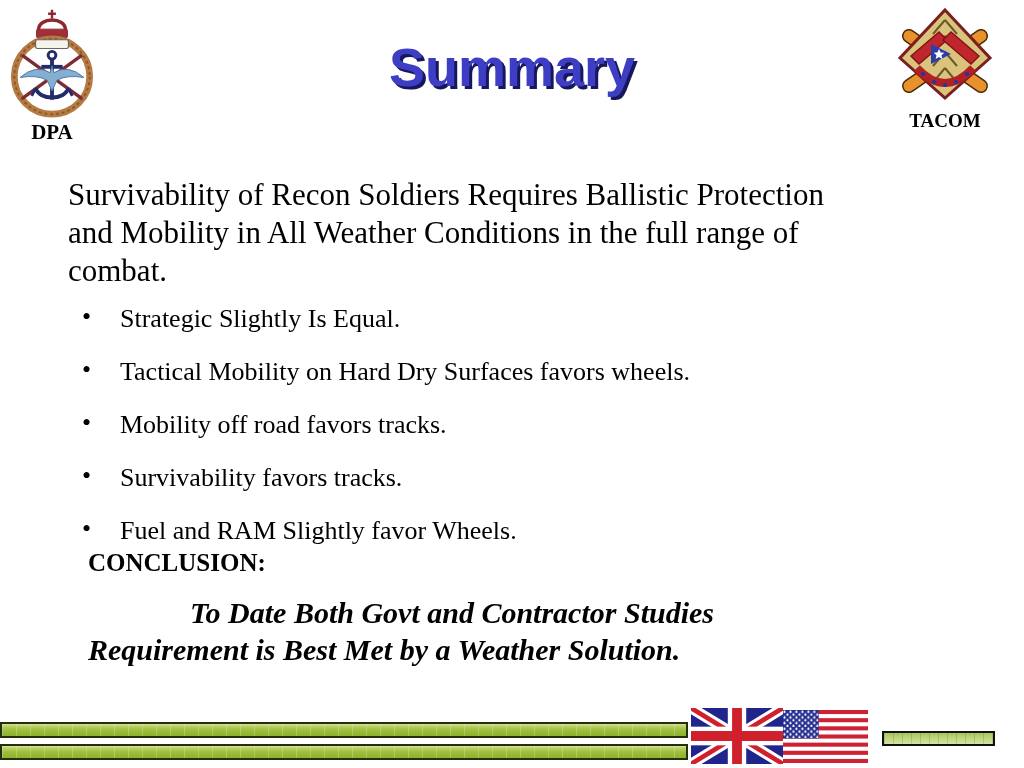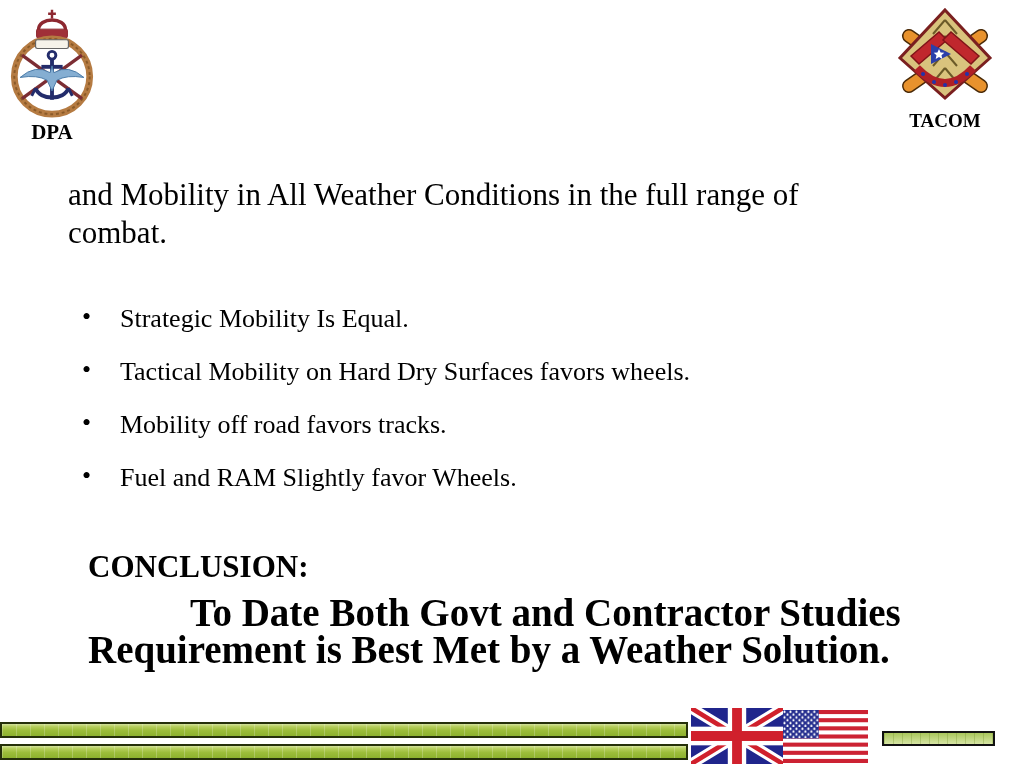--- a/index.html
+++ b/index.html
@@ -32,25 +32,25 @@
     position:absolute; left:80px; top:302px; width:820px;
     list-style:none; margin:0; padding:0;
     font-size:26px; line-height:33px;
   }
   .bullets li { position:relative; padding-left:40px; margin-bottom:20px; }
   .bullets li::before {
     content:"\2022"; position:absolute; left:2px; top:-2px; font-size:26px;
   }
   .conclusion-label {
     position:absolute; left:88px; top:549px;
-    font-size:31px; font-weight:bold;
+    font-size:25px; font-weight:bold;
   }
   .conclusion {
     position:absolute; left:88px; top:594px; width:840px;
-    font-size:39px; font-weight:bold; line-height:37px;
+    font-size:30px; font-weight:bold; line-height:37px;font-style:italic;
   }
   .conclusion .line-indent { padding-left:102px; }
   
   .bar {
     position:absolute; box-sizing:border-box; border:2px solid #25300a;
     background:
       repeating-linear-gradient(90deg, rgba(255,255,255,0.22) 0 1px, rgba(0,0,0,0) 1px 14px),
       linear-gradient(180deg, #d3e29c 0%, #b6cf5d 22%, #9cbd3a 55%, #8db22e 100%);
   }
   .bar-long-1 { left:0; top:722px; width:688px; height:16px; }
@@ -91,20 +91,21 @@
         <path d="M45 57 V99"></path>
         <path d="M34 65 H56"></path>
         <path d="M28 87 C32 100 58 100 62 87"></path>
         <path d="M28 87 l-4 8 M62 87 l4 8" stroke-width="3"></path>
       </g>
       <path d="M12 76 Q28 62 43 71 L45 64 L47 71 Q62 62 78 76 Q60 73 50 79 L45 90 L40 79 Q30 73 12 76 Z" fill="#85aed2" stroke="#4a7aa8" stroke-width="1"></path>
     </svg>
   </div>
   <div class="logo-label label-dpa">DPA</div>
 
+  <div class="title">Summary</div>
 
   <div class="logo-box logo-tacom">
     <svg viewBox="0 0 104 104">
       <g stroke-linecap="round">
         <path d="M16 30 L88 80" stroke="#4a2a08" stroke-width="14"></path>
         <path d="M88 30 L16 80" stroke="#4a2a08" stroke-width="14"></path>
         <path d="M16 30 L88 80" stroke="#e8922d" stroke-width="11"></path>
         <path d="M88 30 L16 80" stroke="#e8922d" stroke-width="11"></path>
       </g>
       <polygon points="52,4 97,52 52,92 7,52" fill="#d9c37d" stroke="#7a1f1f" stroke-width="3"></polygon>
@@ -124,28 +125,30 @@
           <circle cx="41" cy="76" r="2"></circle>
         <circle cx="52" cy="79" r="2"></circle>
           <circle cx="63" cy="76" r="2"></circle>
         <circle cx="74" cy="68" r="2"></circle>
       </g>
     </svg>
   </div>
   <div class="logo-label label-tacom">TACOM</div>
 
   <div class="intro">
+    <div>Survivability of Recon Soldiers Requires Ballistic Protection</div>
     <div>and Mobility in All Weather Conditions in the full range of</div>
     <div>combat.</div>
   </div>
 
   <ul class="bullets">
-    <li>Strategic Mobility Is Equal.</li>
+    <li>Strategic Slightly Is Equal.</li>
     <li>Tactical Mobility on Hard Dry Surfaces favors wheels.</li>
     <li>Mobility off road favors tracks.</li>
+    <li>Survivability favors tracks.</li>
     <li>Fuel and RAM Slightly favor Wheels.</li>
   </ul>
 
   <div class="conclusion-label">CONCLUSION:</div>
   <div class="conclusion">
     <div class="line-indent">To Date Both Govt and Contractor Studies</div>
     <div>Requirement is Best Met by a Weather Solution.</div>
   </div>
 
   <div class="bar bar-long-1"></div>

